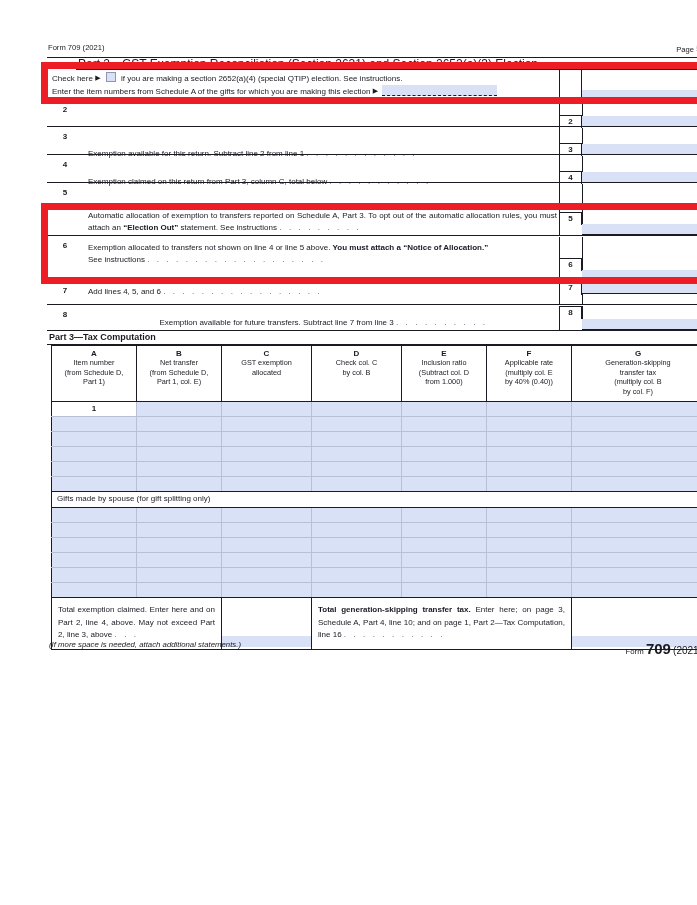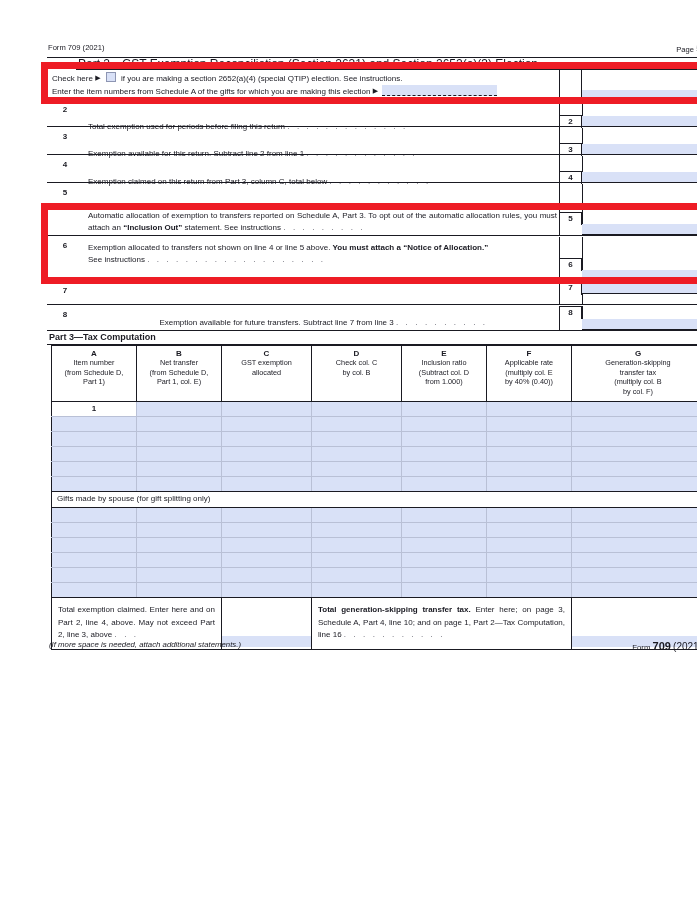--- a/index.html
+++ b/index.html
@@ -228,21 +228,21 @@
     position: absolute;
     left: 2px; top: 0;
     font-style: italic;
   }
   .footer .fr {
     position: absolute;
     right: 2px; top: 0;
     text-align: right;
   }
   .footer .fr .big {
-    font-size: 11px;
+    font-size: 15px;
     font-weight: bold;
   }
   .footer .fr .yr { font-size: 10px; }
 
   
   .elect {
     position: absolute;
     left: 31px;
     top: 70px;
     width: 657px;
@@ -317,24 +317,20 @@
       <span class="dashfield"></span>
     </div>
   </div>
 
   <div class="amt-numbox" style="left:543px; top:70px; height:31px;"></div>
   <div class="amt-cell" style="left:566px; top:70px; width:122px; height:31px; background:#ffffff; border-right:1.1px solid #1a1a22;"></div>
   <div class="amt-cell" style="left:566px; top:90px; width:118px; height:11px; border-bottom:none;"></div>
 
   <div class="lrow" style="position:absolute;left:31px;top:101px;width:657px;height:26px;">
     <span class="lnum">2</span>
-    <span class="ltext" style="top:20px;">
-      <span>Total exemption used for periods before filing this return</span>
-      <span class="leader">. . . . . . . . . . . . .</span>
-    </span>
   </div>
   <div class="vline" style="left:543px;top:101px;height:26px;"></div>
   <div class="vline" style="left:566px;top:101px;height:26px;"></div>
   <div class="vline" style="left:688px;top:101px;height:26px;"></div>
   <span class="amt-numbox" style="left:543px;top:115px;height:13px;border-top:1.1px solid #1a1a22;line-height:12px;"><span>2</span></span>
   <div class="amt-cell" style="left:566px;top:116px;width:118px;height:11px;"></div>
 
   <div class="lrow" style="position:absolute;left:31px;top:128px;width:657px;height:27px;">
     <span class="lnum">3</span>
     <span class="ltext" style="top:20px;">
@@ -359,21 +355,21 @@
   <div class="vline" style="left:566px;top:156px;height:27px;"></div>
   <div class="vline" style="left:688px;top:156px;height:27px;"></div>
   <span class="amt-numbox" style="left:543px;top:171px;height:13px;border-top:1.1px solid #1a1a22;line-height:12px;"><span>4</span></span>
   <div class="amt-cell" style="left:566px;top:172px;width:118px;height:11px;"></div>
 
   <div class="lrow" style="position:absolute;left:31px;top:184px;width:657px;height:52px;">
     <span class="lnum">5</span>
     <span class="ltext just" style="top:26px;right:147px;">
       <span>Automatic allocation of exemption to transfers reported on Schedule A, Part 3. To opt out of the automatic</span>
       <span>allocation rules, you must attach an</span>
-      <b>“Inclusion Out”</b>
+      <b>“Election Out”</b>
       <span>statement. See instructions</span>
       <span class="leader">. . . . . . . . .</span>
     </span>
   </div>
   <div class="vline" style="left:543px;top:184px;height:52px;"></div>
   <div class="vline" style="left:566px;top:184px;height:52px;"></div>
   <div class="vline" style="left:688px;top:184px;height:52px;"></div>
   <span class="amt-numbox" style="left:543px;top:212px;height:13px;border-top:1.1px solid #1a1a22;line-height:12px;"><span>5</span></span>
   <div class="amt-cell" style="left:566px;top:224px;width:118px;height:11px;"></div>
 
@@ -387,20 +383,24 @@
     </span>
   </div>
   <div class="vline" style="left:543px;top:237px;height:44px;"></div>
   <div class="vline" style="left:566px;top:237px;height:44px;"></div>
   <div class="vline" style="left:688px;top:237px;height:44px;"></div>
   <span class="amt-numbox" style="left:543px;top:258px;height:13px;border-top:1.1px solid #1a1a22;line-height:12px;"><span>6</span></span>
   <div class="amt-cell" style="left:566px;top:270px;width:118px;height:11px;"></div>
 
   <div class="lrow" style="position:absolute;left:31px;top:282px;width:657px;height:23px;">
     <span class="lnum">7</span>
+    <span class="ltext" style="top:4px;">
+      <span>Add lines 4, 5, and 6</span>
+      <span class="leader">. . . . . . . . . . . . . . . . .</span>
+    </span>
   </div>
   <div class="vline" style="left:543px;top:282px;height:23px;"></div>
   <div class="vline" style="left:566px;top:282px;height:23px;"></div>
   <div class="vline" style="left:688px;top:282px;height:23px;"></div>
   <span class="amt-numbox" style="left:543px;top:282px;height:13px;line-height:12px;"><span>7</span></span>
   <div class="amt-cell" style="left:566px;top:283px;width:118px;height:11px;"></div>
 
   <div class="lrow" style="position:absolute;left:31px;top:306px;width:657px;height:25px;border-bottom:1.3px solid #1a1a22;">
     <span class="lnum">8</span>
     <span class="ltext" style="top:11px;text-align:center;">

